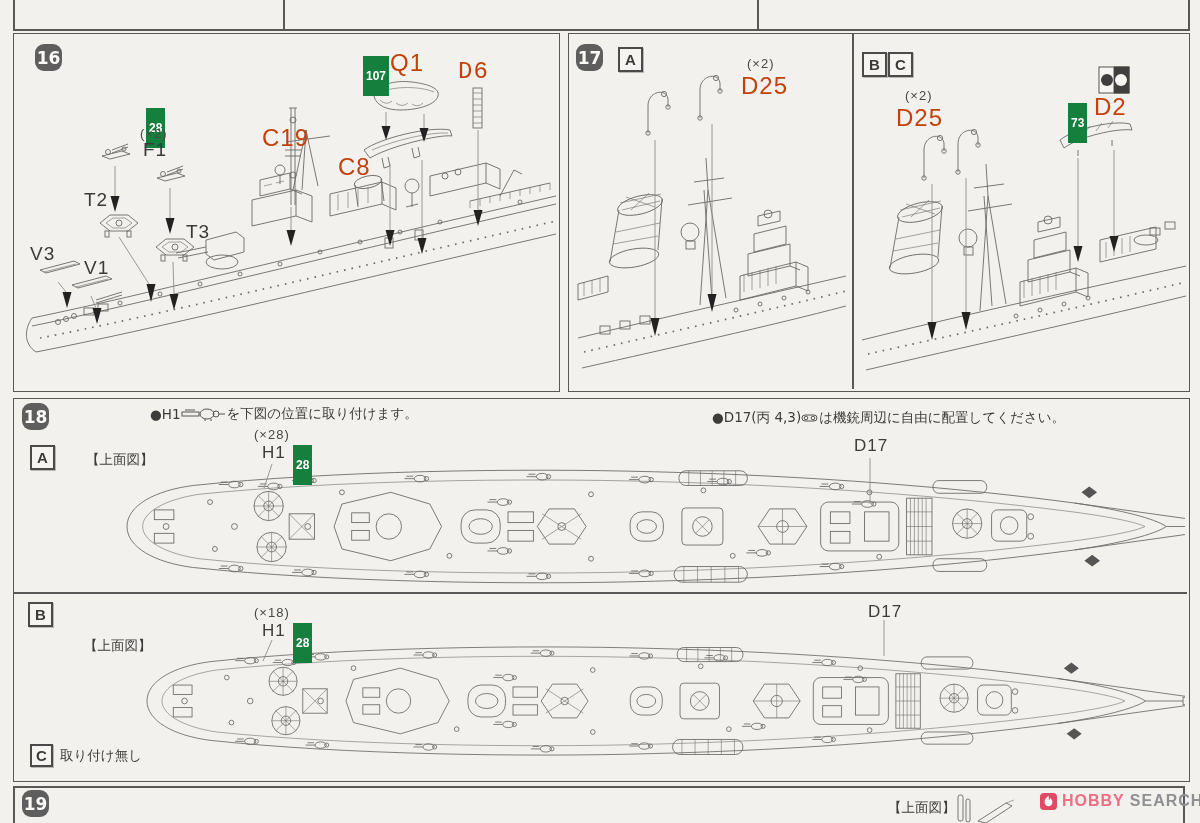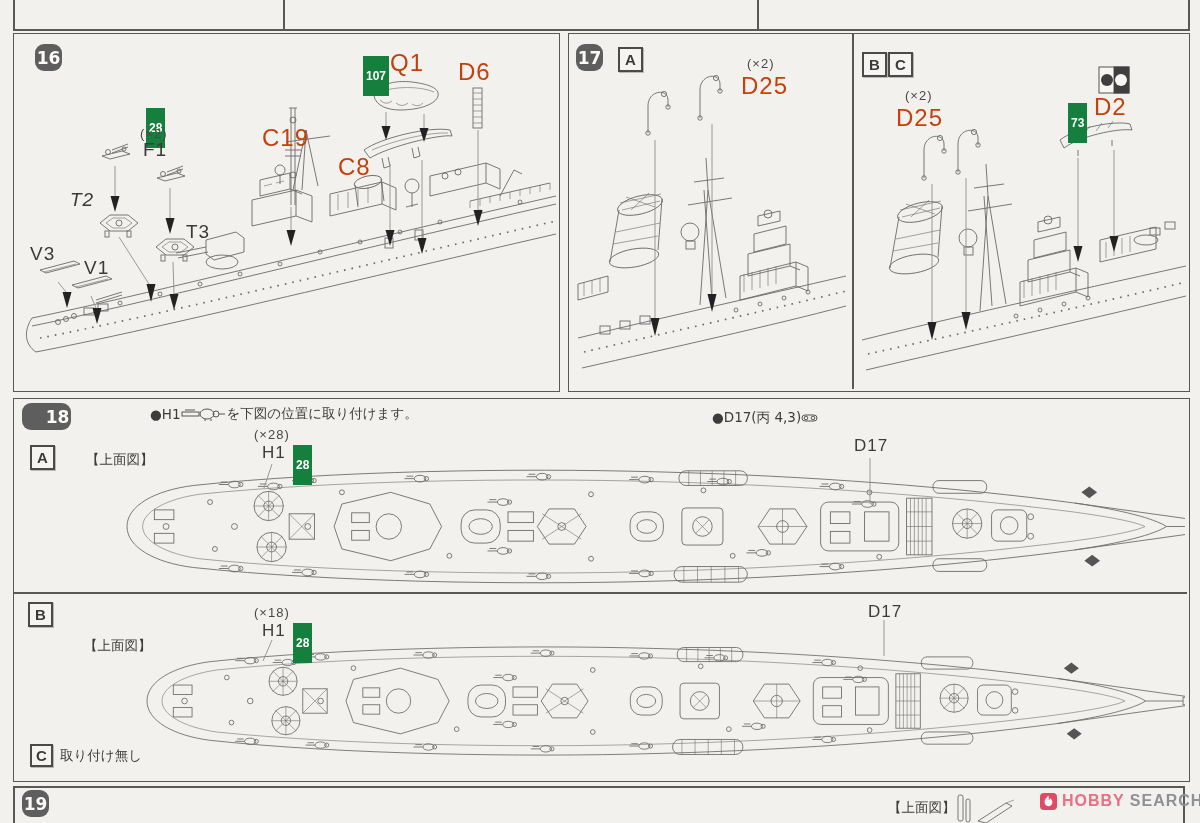--- a/index.html
+++ b/index.html
@@ -378,49 +378,49 @@
       <rect x="966" y="799" width="4" height="23" rx="2"></rect>
       <path d="M978,821 L1006,803 l6,3 l-26,17 z"></path>
       <path class="thin" d="M1006,803 l8,-3"></path>
     </g>
   </svg>
 
   <div class="badge" style="left:24px;top:44px;margin-left:11px;">16</div>
   <span class="t pbox" style="left:146px;top:108px;">28</span>
   <span class="t qty" style="left:140px;top:126px;">(×2)</span>
   <span class="t lbl-m" style="left:143px;top:139px;">F1</span>
-  <span class="t lbl-m" style="left:70px;top:189px;font-style:italic;">T2</span>
+  <span class="t lbl-m" style="left:84px;top:189px;">T2</span>
   <span class="t lbl-m" style="left:186px;top:221px;">T3</span>
   <span class="t lbl-m" style="left:30px;top:243px;text-align:center;">V3</span>
   <span class="t lbl-m" style="left:84px;top:257px;">V1</span>
   <span class="t lbl" style="left:235px;top:124px;margin-left:27px;">C19</span>
   <span class="t pbox" style="left:363px;top:56px;">107</span>
   <span class="t lbl" style="left:390px;top:49px;">Q1</span>
-  <span class="t lbl" style="left:458px;top:58px;">D6</span>
+  <span class="t lbl" style="left:458px;top:58px;font-family:Liberation Mono, monospace;">D6</span>
   <span class="t lbl" style="left:338px;top:153px;">C8</span>
 
   <div class="badge" style="left:576px;top:44px;">17</div>
   <div class="letterbox" style="left:618px;top:47px;">A</div>
   <span class="t qty" style="left:747px;top:56px;">(×2)</span>
   <span class="t lbl" style="left:741px;top:72px;">D25</span>
   <div class="letterbox" style="left:862px;top:52px;">B</div>
   <div class="letterbox" style="left:888px;top:52px;">C</div>
   <span class="t qty" style="left:905px;top:88px;">(×2)</span>
   <span class="t lbl" style="left:896px;top:104px;">D25</span>
   <span class="t pbox" style="left:1068px;top:103px;">73</span>
   <span class="t lbl" style="left:1094px;top:93px;">D2</span>
 
   <svg class="art" style="left:1098px;top:66px;" width="32" height="28" viewBox="0 0 32 28">
     <rect x="1" y="1" width="30" height="26" style="fill:#f7f6f2;stroke:#444;"></rect>
     <rect x="16" y="1" width="15" height="26" style="fill:#3f3f3f;stroke:#444;"></rect>
     <circle cx="9" cy="14" r="6" style="fill:#3f3f3f;stroke:none;"></circle>
     <circle cx="23" cy="14" r="6" style="fill:#f7f6f2;stroke:none;"></circle>
   </svg>
 
-  <div class="badge" style="left:22px;top:403px;padding-left:22px;">18</div>
+  <div class="badge" style="left:22px;top:403px;">18</div>
 
   <div class="noterow" style="left:150px;top:405px;">
     <span class="jp">●H1</span>
     <svg width="46" height="14" viewBox="0 0 46 14" style="overflow:visible">
       <g style="stroke:#555;fill:none;stroke-width:1;">
         <rect x="1" y="5" width="17" height="4"></rect>
           <line x1="4" y1="3" x2="14" y2="3"></line>
         <ellipse cx="26" cy="7" rx="7" ry="5"></ellipse>
           <circle cx="35" cy="7" r="3"></circle>
         <line x1="38" y1="7" x2="44" y2="7"></line>
@@ -433,20 +433,21 @@
 
   <div class="noterow" style="left:712px;top:409px;">
     <span class="jp">●D17(丙 4,3)</span>
     <svg width="18" height="12" viewBox="0 0 18 12">
       <g style="stroke:#555;fill:none;stroke-width:1;">
         <rect x="1" y="3" width="15" height="6" rx="3"></rect>
           <circle cx="5" cy="6" r="1.8"></circle>
           <circle cx="12" cy="6" r="1.8"></circle>
       </g>
     </svg>
+    <span class="jp">は機銃周辺に自由に配置してください。</span>
   </div>
 
   <div class="letterbox" style="left:30px;top:445px;">A</div>
   <span class="t jp" style="left:86px;top:451px;">【上面図】</span>
   <span class="t qty" style="left:254px;top:427px;">(×28)</span>
   <span class="t" style="left:262px;top:443px;font-size:17px;letter-spacing:1px;">H1</span>
   <span class="t pbox" style="left:293px;top:445px;">28</span>
   <span class="t" style="left:854px;top:436px;font-size:17px;letter-spacing:1px;">D17</span>
 
   <div class="letterbox" style="left:28px;top:602px;">B</div>

